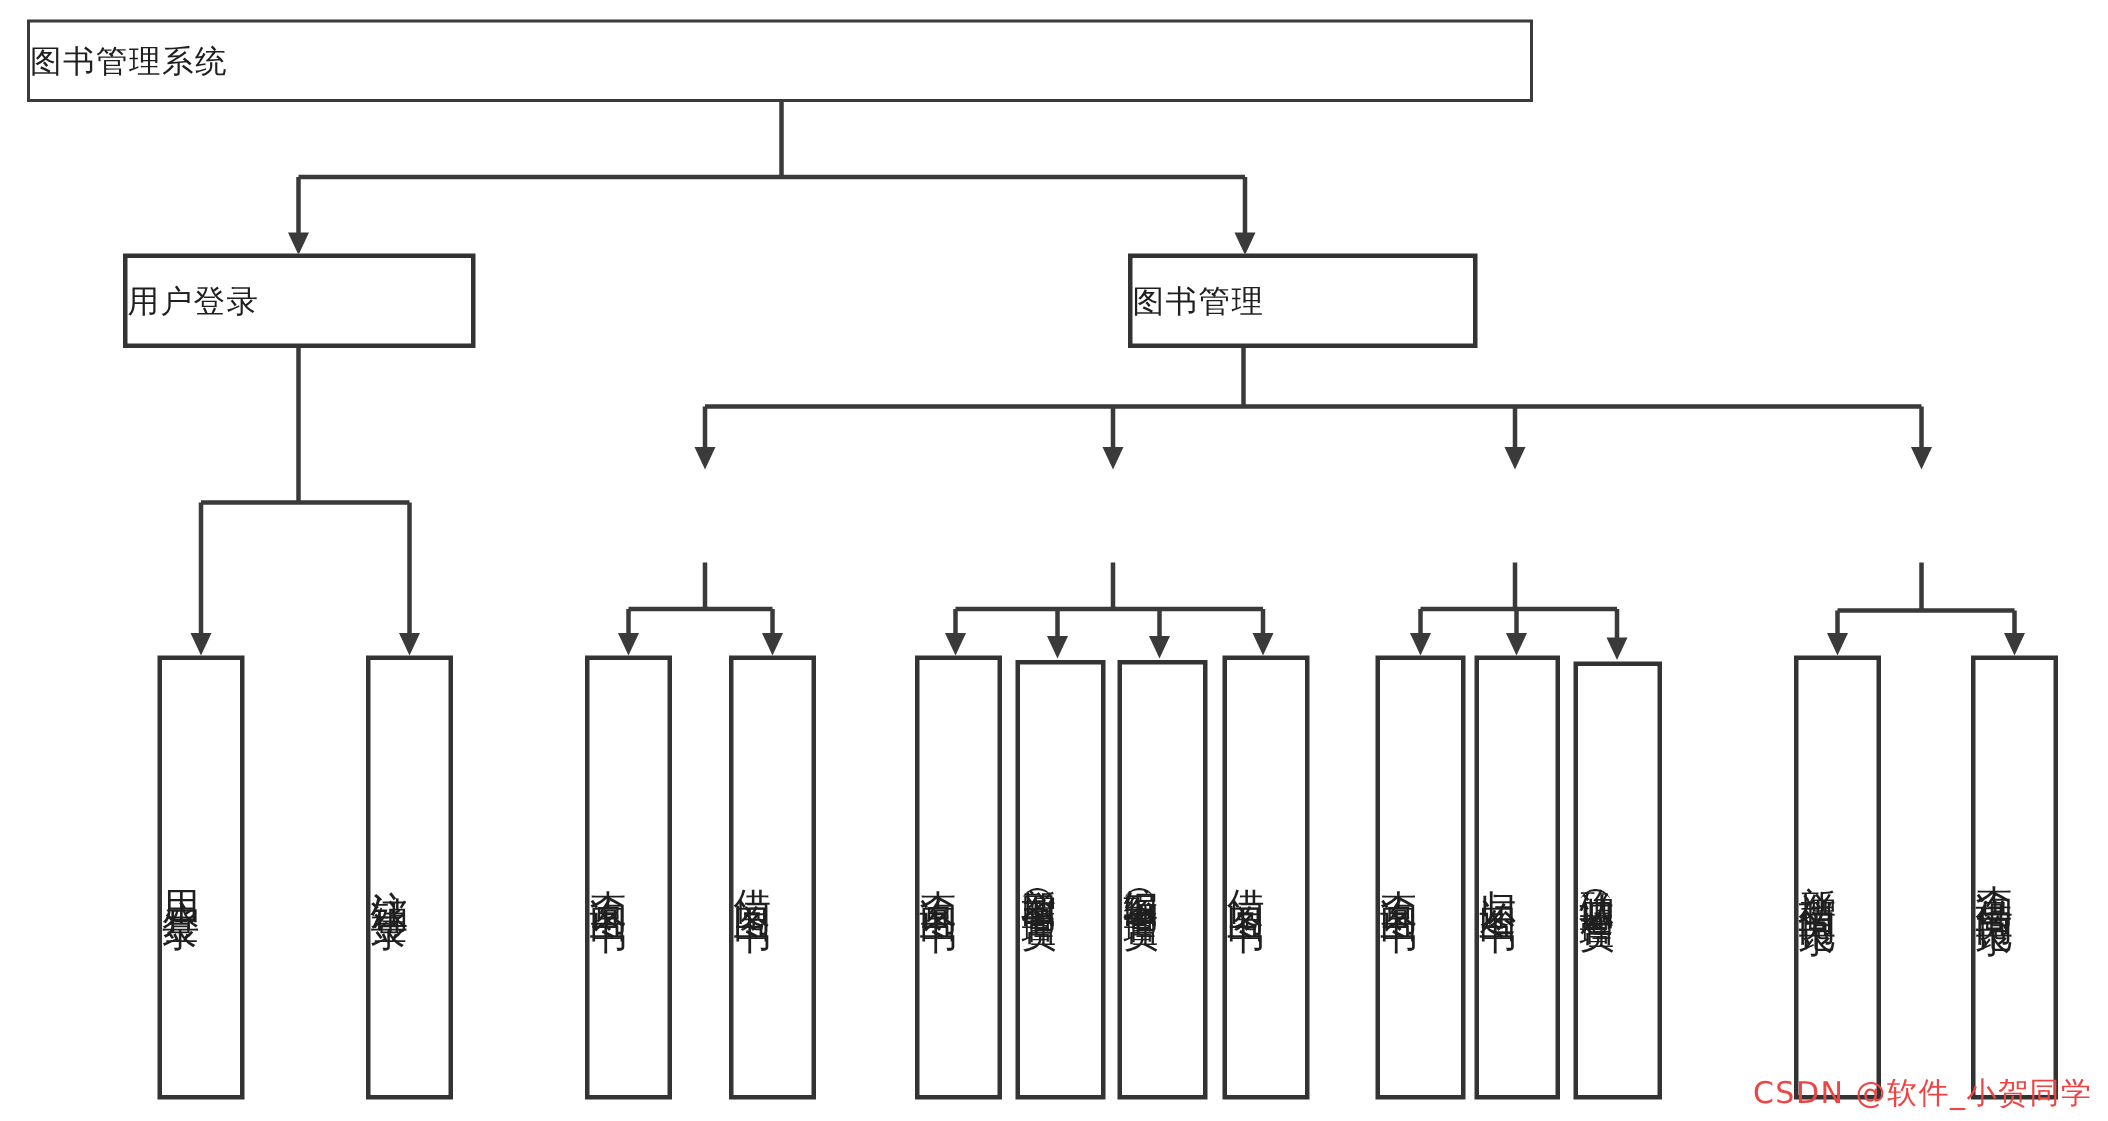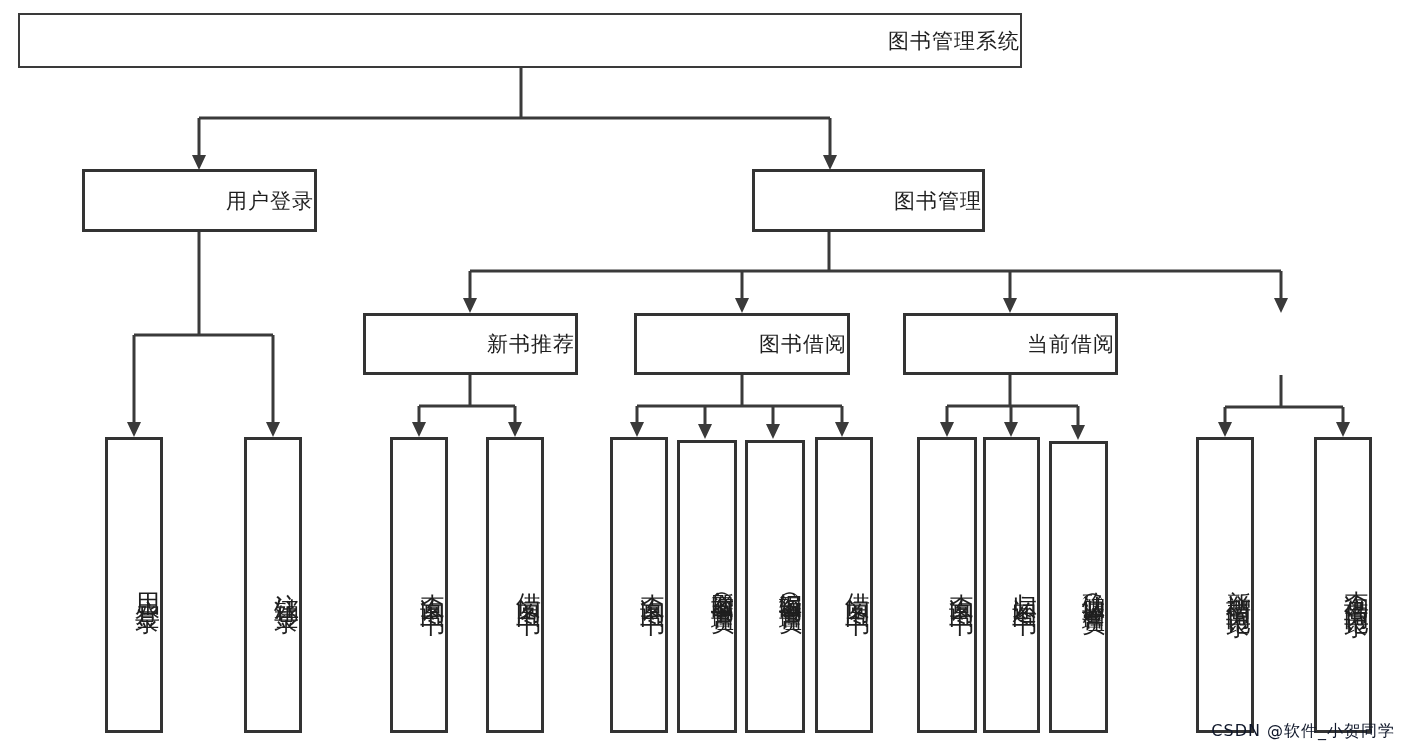--- a/index.html
+++ b/index.html
@@ -5,33 +5,33 @@
   html,body{margin:0;padding:0;background:#ffffff;}
   .canvas{
     position:relative;width:1405px;height:747px;background:#ffffff;
     font-family:"DejaVu Sans",sans-serif;color:#1f1f1f;overflow:hidden;
   }
   svg.connectors{position:absolute;left:0;top:0;width:1405px;height:747px;}
   svg.connectors path{stroke:#3a3a3a;stroke-width:3;fill:none;}
   svg.connectors polygon{fill:#3a3a3a;stroke:none;}
   .node{
     position:absolute;background:#ffffff;border:3px solid #333333;
-    box-sizing:border-box;display:flex;align-items:center;justify-content:flex-end;
+    box-sizing:border-box;display:flex;align-items:center;justify-content:flex-start;
   }
   .node.root{border-width:2px;border-color:#3a3a3a;}
   .hlabel{font-size:21px;letter-spacing:1px;white-space:nowrap;}
   .vtext{
     writing-mode:vertical-rl;text-orientation:mixed;
     font-size:25px;letter-spacing:6px;line-height:1;
   }
   .vtext.med{letter-spacing:5px;}
   .vtext.long{font-size:23px;letter-spacing:3px;}
   .watermark{
     position:absolute;right:10px;bottom:5px;z-index:5;
-    font-size:16px;color:#0f172a;letter-spacing:1px;white-space:nowrap;
+    font-size:20px;color:#ef4444;letter-spacing:1px;white-space:nowrap;
   }
 </style>
 </head>
 <body>
 
 <div class="canvas">
 
   <svg class="connectors" viewBox="0 0 1405 747">
     <g>
       <path d="M521 68 V118 M199 118 H830 M199 118 V156 M830 118 V156"></path>
@@ -79,29 +79,20 @@
     <span class="hlabel">图书管理系统</span>
   </div>
 
   <div class="node" style="left:82px;top:169px;width:235px;height:63px">
     <span class="hlabel">用户登录</span>
   </div>
   <div class="node" style="left:752px;top:169px;width:233px;height:63px">
     <span class="hlabel">图书管理</span>
   </div>
 
-  <div class="node" style="left:363px;top:313px;width:215px;height:62px">
-    <span class="hlabel">新书推荐</span>
-  </div>
-  <div class="node" style="left:634px;top:313px;width:216px;height:62px">
-    <span class="hlabel">图书借阅</span>
-  </div>
-  <div class="node" style="left:903px;top:313px;width:215px;height:62px">
-    <span class="hlabel">当前借阅</span>
-  </div>
 
   <div class="node" style="left:105px;top:437px;width:58px;height:296px">
     <span class="vtext">用户登录</span>
   </div>
   <div class="node" style="left:244px;top:437px;width:58px;height:296px">
     <span class="vtext">注销登录</span>
   </div>
 
   <div class="node" style="left:390px;top:437px;width:58px;height:296px">
     <span class="vtext">查询图书</span>

